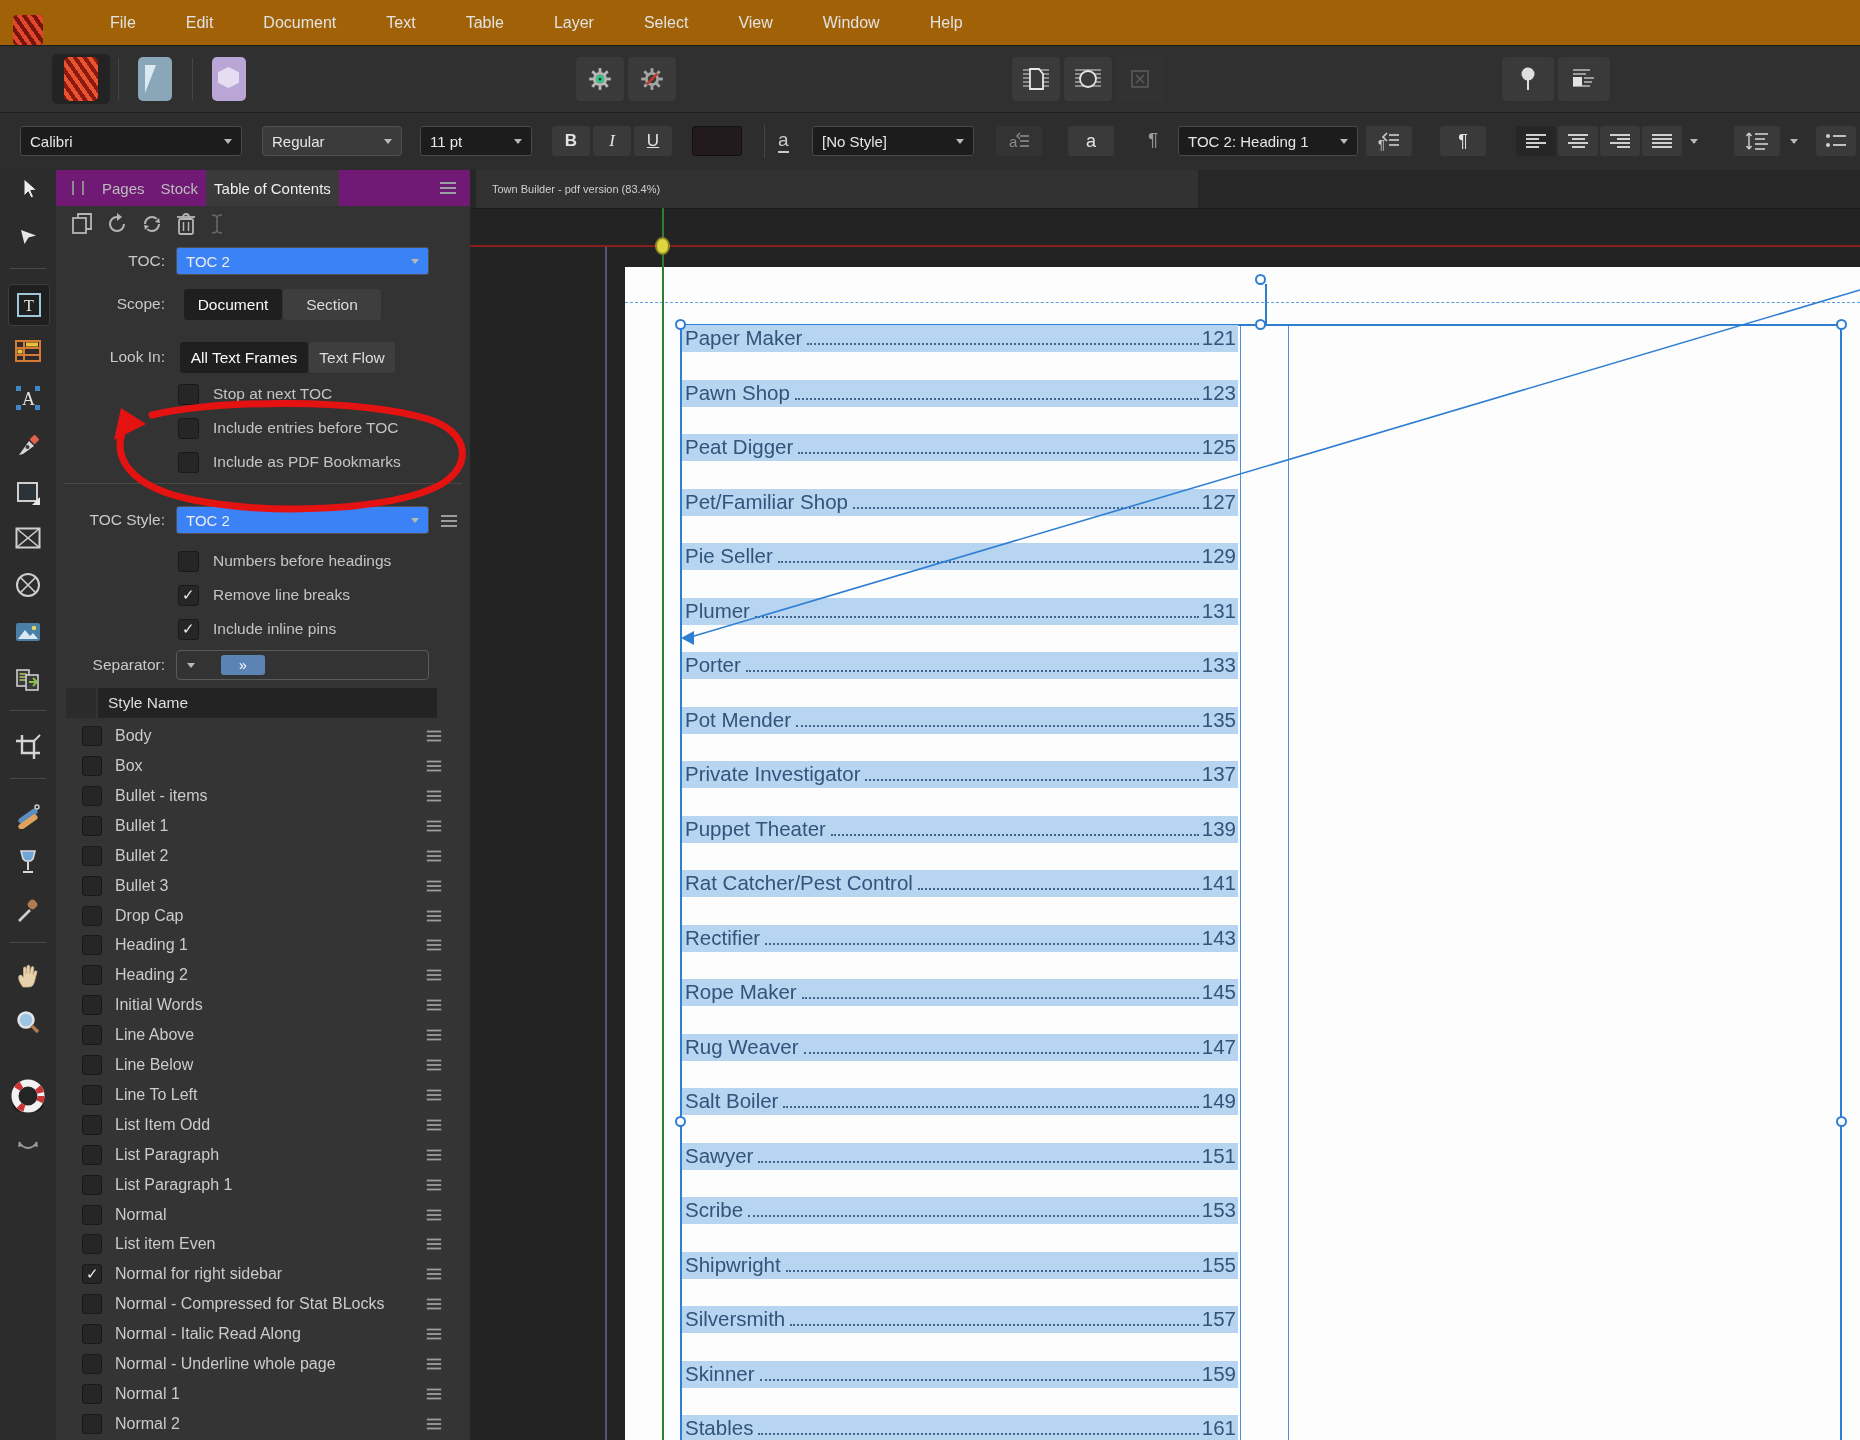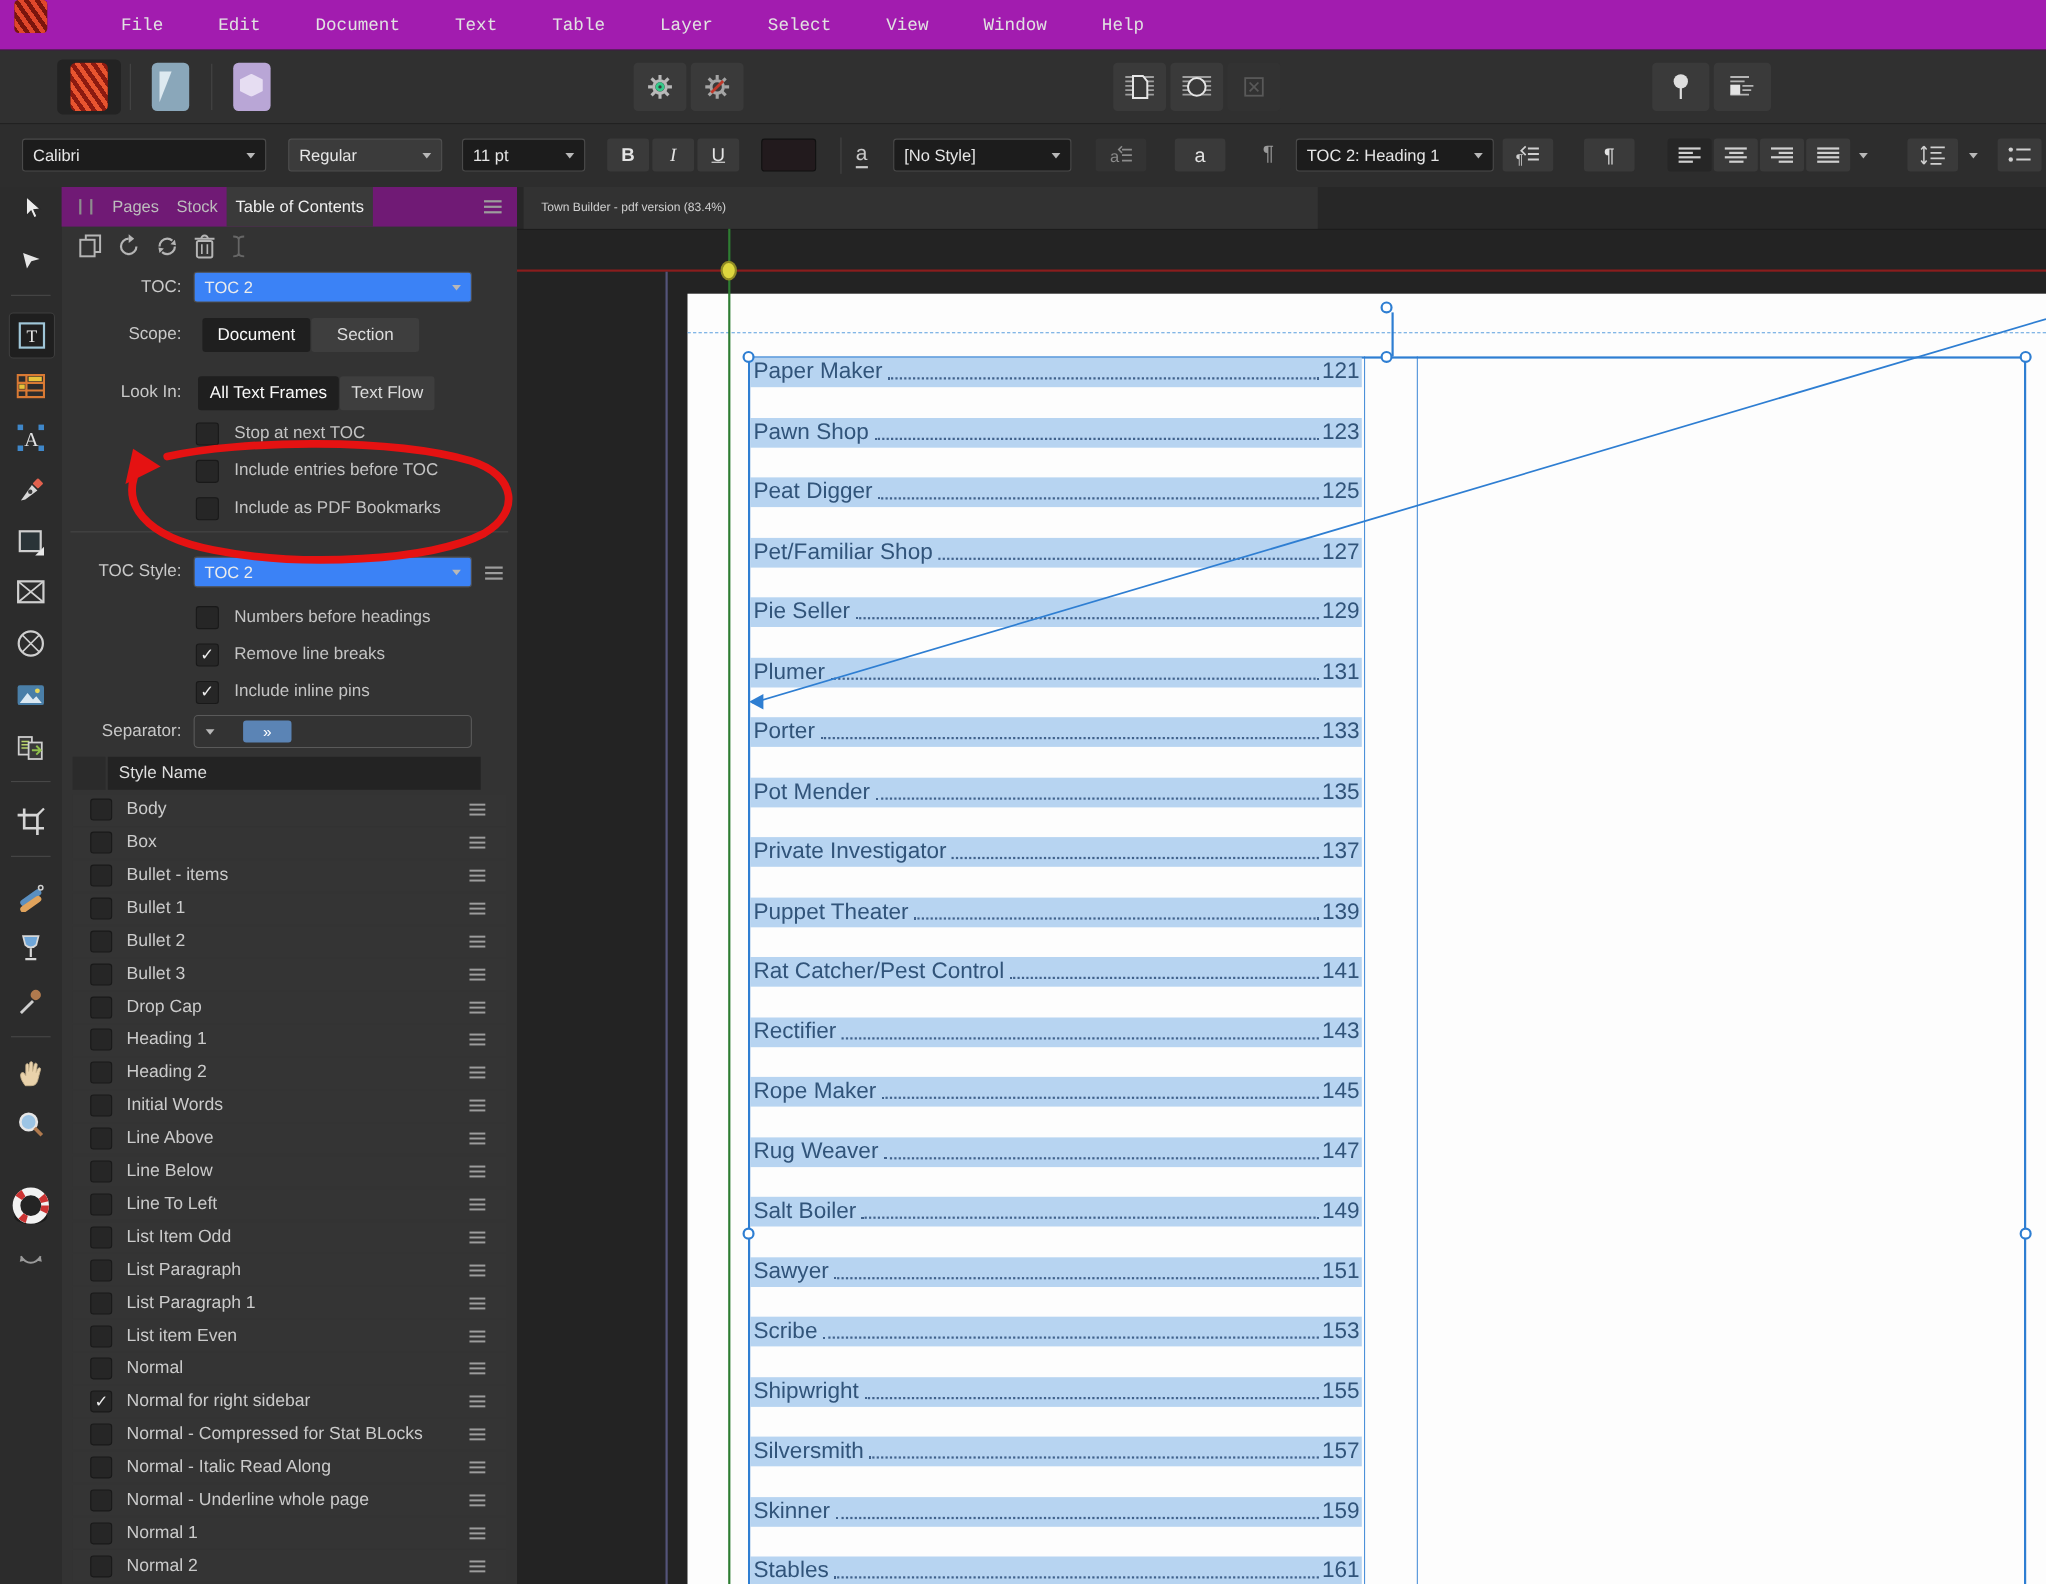--- a/index.html
+++ b/index.html
@@ -1,21 +1,21 @@
 <!DOCTYPE html>
 <html><head>
 <meta charset="utf-8">
 <style>
   html,body{margin:0;padding:0;}
   body{width:1860px;height:1440px;overflow:hidden;background:#2e2e2e;
        font-family:"Liberation Sans",sans-serif;position:relative;color:#ddd;}
   #app{position:absolute;inset:0;}
 
   
-  #menubar{position:absolute;left:0;top:0;width:1860px;height:45px;background:#a21caf;border-bottom:1px solid #1c1c1c;display:flex;align-items:flex-start;font-family:Liberation Mono, monospace;}
+  #menubar{position:absolute;left:0;top:0;width:1860px;height:45px;background:#a16207;border-bottom:1px solid #1c1c1c;display:flex;align-items:flex-end;}
   .applogo{width:30px;height:30px;border-radius:4px;margin:0 14px 0 13px;
     background:#7a150d;position:relative;overflow:hidden;}
   .applogo::after{content:"";position:absolute;inset:0;
     background:repeating-linear-gradient(55deg,transparent 0 4px,#e0472b 4px 8px);}
   #menu-items{display:flex;gap:0;margin-left:28px;}
   .menu-item{color:#e2e2e2;font-size:16px;padding:0 25px;height:45px;display:flex;align-items:center;cursor:default;}
 
   
   #toolbar2{position:absolute;left:0;top:46px;width:1860px;height:66px;background:#303030;border-bottom:1px solid #1f1f1f;}
   .appbtn{position:absolute;top:8px;width:58px;height:50px;border-radius:5px;display:flex;align-items:center;justify-content:center;}
@@ -664,27 +664,27 @@
   </div>
 
   <div class="style-row">
     <span class="cb"></span>
     <span class="nm">List Paragraph 1</span>
     <span class="burger"></span>
   </div>
 
   <div class="style-row">
     <span class="cb"></span>
+    <span class="nm">Normal</span>
+    <span class="burger"></span>
+  </div>
+
+  <div class="style-row">
+    <span class="cb"></span>
     <span class="nm">List item Even</span>
-    <span class="burger"></span>
-  </div>
-
-  <div class="style-row">
-    <span class="cb"></span>
-    <span class="nm">Normal</span>
     <span class="burger"></span>
   </div>
 
   <div class="style-row">
     <span class="cb on"></span>
     <span class="nm">Normal  for right sidebar</span>
     <span class="burger"></span>
   </div>
 
   <div class="style-row">

